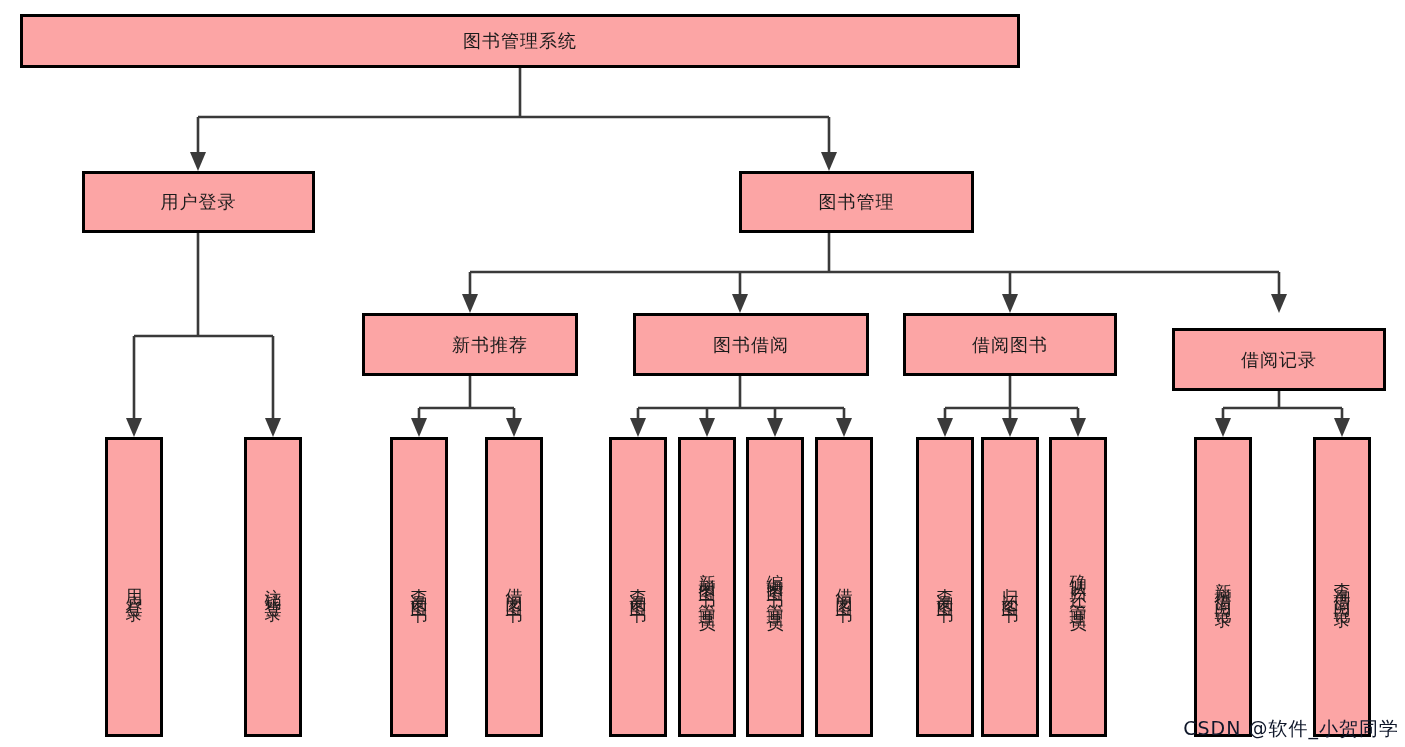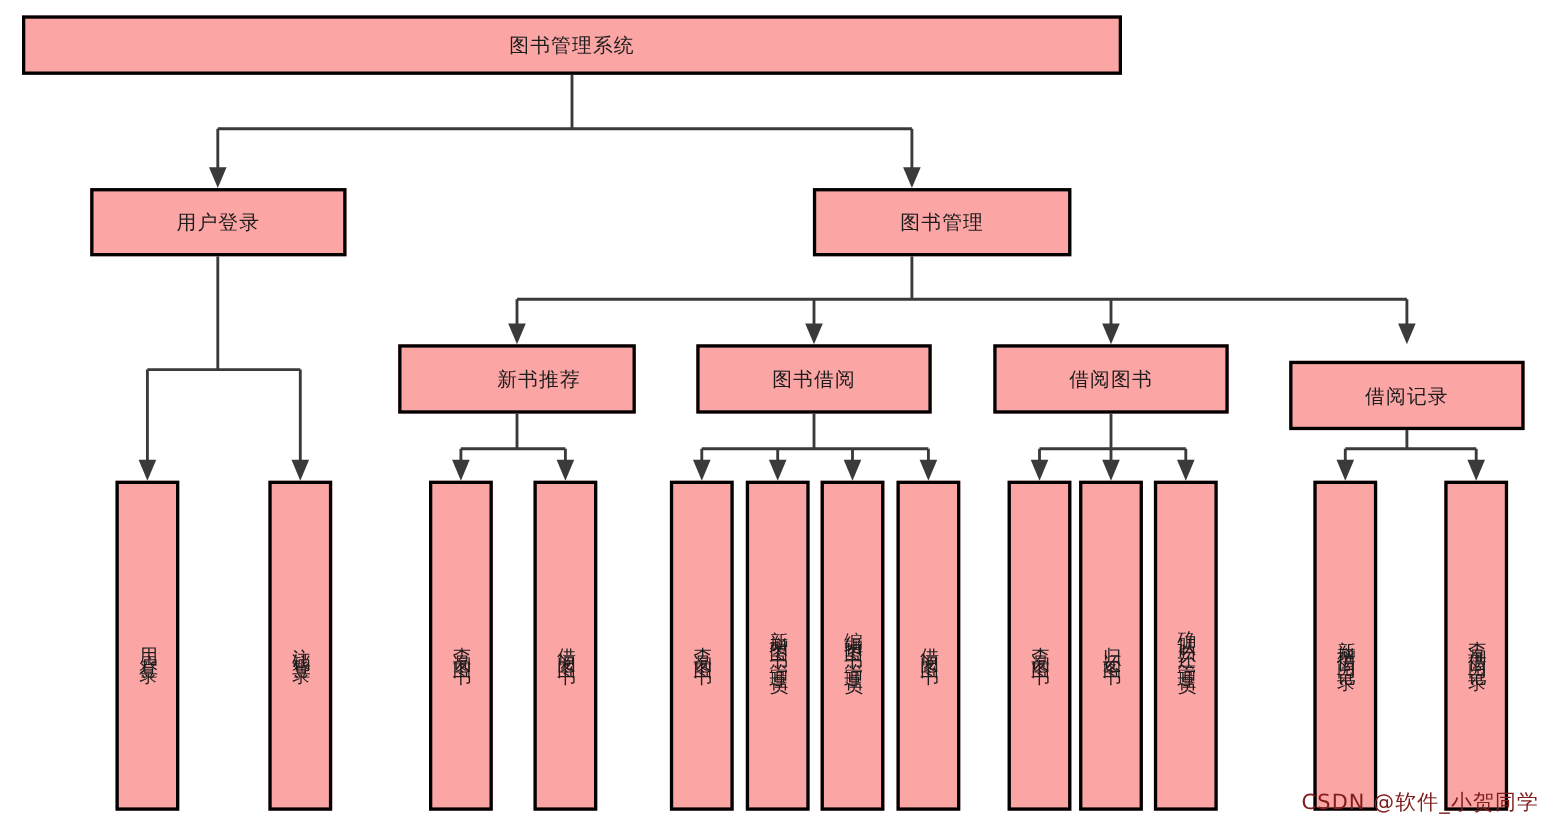--- a/index.html
+++ b/index.html
@@ -50,21 +50,21 @@
     font-size: 17px;
     letter-spacing: 6px;
     line-height: 1;
     white-space: nowrap;
   }
   
   .n-root   { left: 20px;  top: 14px;  width: 1000px; height: 54px; }
   .n-login  { left: 82px;  top: 171px; width: 233px;  height: 62px; }
   .n-mgmt   { left: 712px; top: 171px; width: 235px;  height: 62px; margin-left: 27px; }
   .n-g0 { left: 362px;  top: 313px; width: 216px; height: 63px; padding-left: 40px; }
-  .n-g1 { left: 633px;  top: 313px; width: 214px; height: 63px; align-items: center; }
+  .n-g1 { left: 633px;  top: 313px; width: 236px; height: 63px; align-items: center; }
   .n-g2 { left: 903px;  top: 313px; width: 214px; height: 63px; }
   .n-g3 { left: 1172px; top: 313px; width: 214px; height: 63px; margin-top: 15px; }
   
   .l-a0 { left: 105px; }
   .l-a1 { left: 244px; }
   .l-b0 { left: 390px; }
   .l-b1 { left: 485px; }
   .l-c0 { left: 609px; }
   .l-c1 { left: 678px; }
   .l-c2 { left: 746px; }
@@ -72,21 +72,21 @@
   .l-d0 { left: 916px; }
   .l-d1 { left: 981px; }
   .l-d2 { left: 1049px; }
   .l-e0 { left: 1194px; }
   .l-e1 { left: 1313px; }
   .watermark {
     position: absolute;
     right: 6px;
     bottom: 5px;
     font-size: 19px;
-    color: #7f1d1d;
+    color: #0f172a;
     letter-spacing: 1px;
     z-index: 5;
     white-space: nowrap;
   }
   .cline {
     stroke: #3a3a3a;
     stroke-width: 2.6;
     fill: none;
   }
   .carrow {

